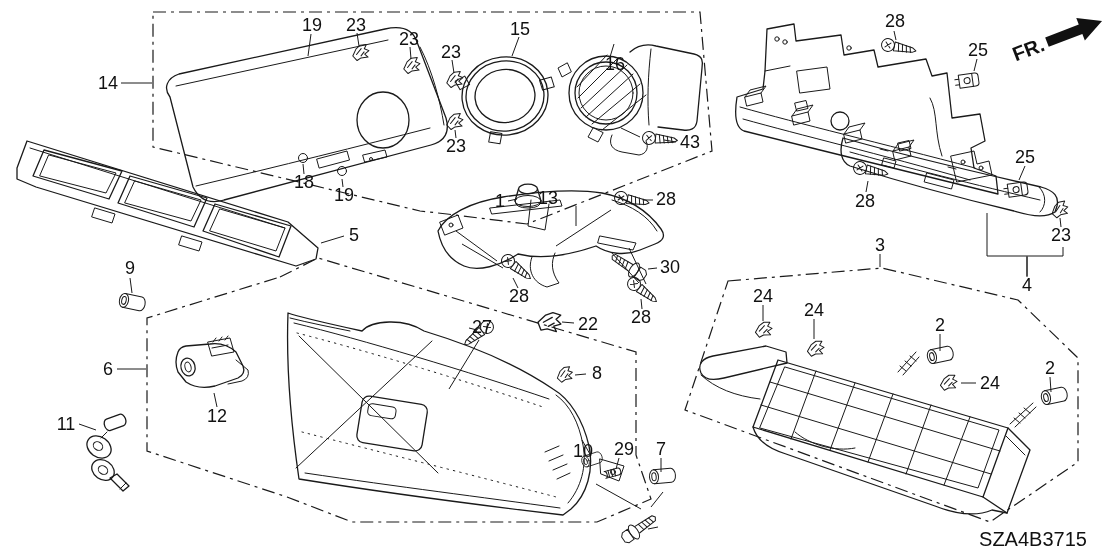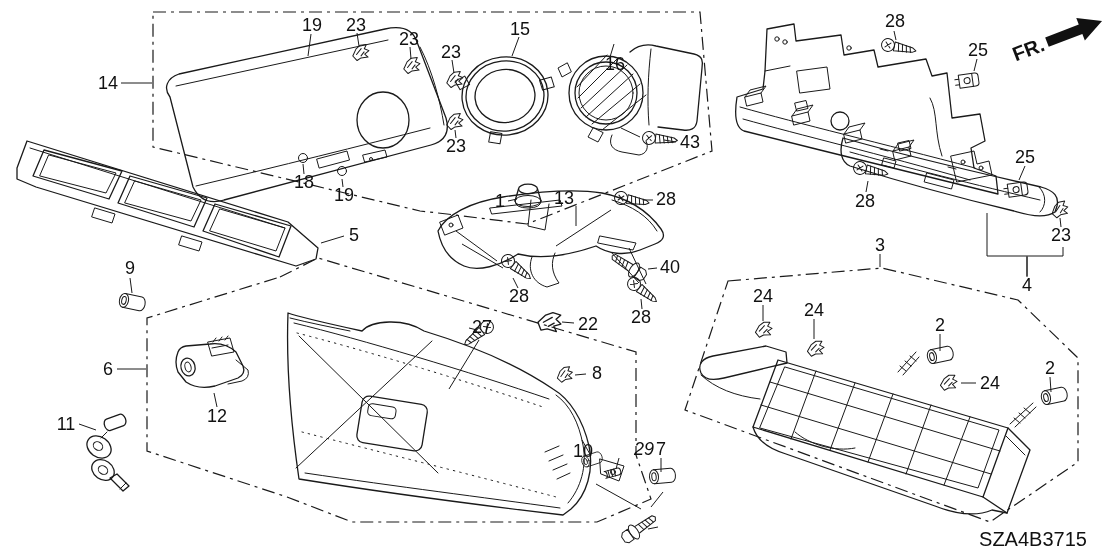--- a/index.html
+++ b/index.html
@@ -259,43 +259,43 @@
       <div class="callout" style="left: 880px; top: 245px;">3</div>
       <div class="callout" style="left: 1027px; top: 285px;">4</div>
       <div class="callout" style="left: 354px; top: 235px;">5</div>
       <div class="callout" style="left: 108px; top: 369px;">6</div>
       <div class="callout" style="left: 661px; top: 449px;">7</div>
       <div class="callout" style="left: 597px; top: 373px;">8</div>
       <div class="callout" style="left: 130px; top: 268px;">9</div>
       <div class="callout" style="left: 583px; top: 412px; margin-top: 39px;">10</div>
       <div class="callout" style="left: 66px; top: 424px;">11</div>
       <div class="callout" style="left: 217px; top: 416px;">12</div>
-      <div class="callout" style="left: 564px; top: 198px;">13</div>
+      <div class="callout" style="left: 548px; top: 198px;">13</div>
       <div class="callout" style="left: 108px; top: 83px;">14</div>
       <div class="callout" style="left: 520px; top: 29px;">15</div>
       <div class="callout" style="left: 615px; top: 34px; margin-top: 30px;">16</div>
       <div class="callout" style="left: 312px; top: 25px;">19</div>
       <div class="callout" style="left: 304px; top: 182px;">18</div>
       <div class="callout" style="left: 344px; top: 195px;">19</div>
-      <div class="callout" style="left: 670px; top: 267px;">40</div>
+      <div class="callout" style="left: 670px; top: 267px;">30</div>
       <div class="callout" style="left: 673px; top: 526px; margin-top: 48px;">21</div>
       <div class="callout" style="left: 588px; top: 324px;">22</div>
       <div class="callout" style="left: 356px; top: 25px;">23</div>
       <div class="callout" style="left: 409px; top: 39px;">23</div>
       <div class="callout" style="left: 451px; top: 52px;">23</div>
       <div class="callout" style="left: 456px; top: 146px;">23</div>
       <div class="callout" style="left: 1061px; top: 235px;">23</div>
       <div class="callout" style="left: 763px; top: 296px;">24</div>
       <div class="callout" style="left: 814px; top: 310px;">24</div>
       <div class="callout" style="left: 990px; top: 383px;">24</div>
       <div class="callout" style="left: 978px; top: 50px;">25</div>
       <div class="callout" style="left: 1025px; top: 157px;">25</div>
       <div class="callout" style="left: 690px; top: 142px;">43</div>
       <div class="callout" style="left: 458px; top: 327px; margin-left: 24px;">27</div>
       <div class="callout" style="left: 895px; top: 21px;">28</div>
       <div class="callout" style="left: 666px; top: 199px;">28</div>
       <div class="callout" style="left: 519px; top: 296px;">28</div>
       <div class="callout" style="left: 641px; top: 317px;">28</div>
       <div class="callout" style="left: 865px; top: 201px;">28</div>
-      <div class="callout" style="left: 644px; top: 449px; font-style: italic;">29</div>
+      <div class="callout" style="left: 624px; top: 449px;">29</div>
     </div>
 
 </div>
 
 </body></html>

